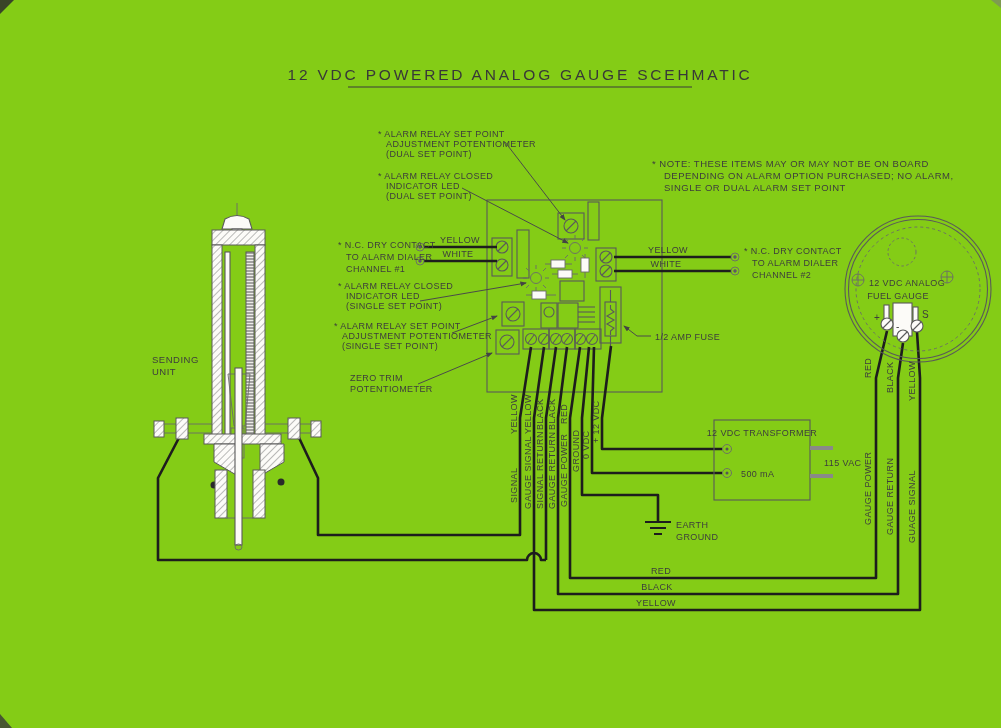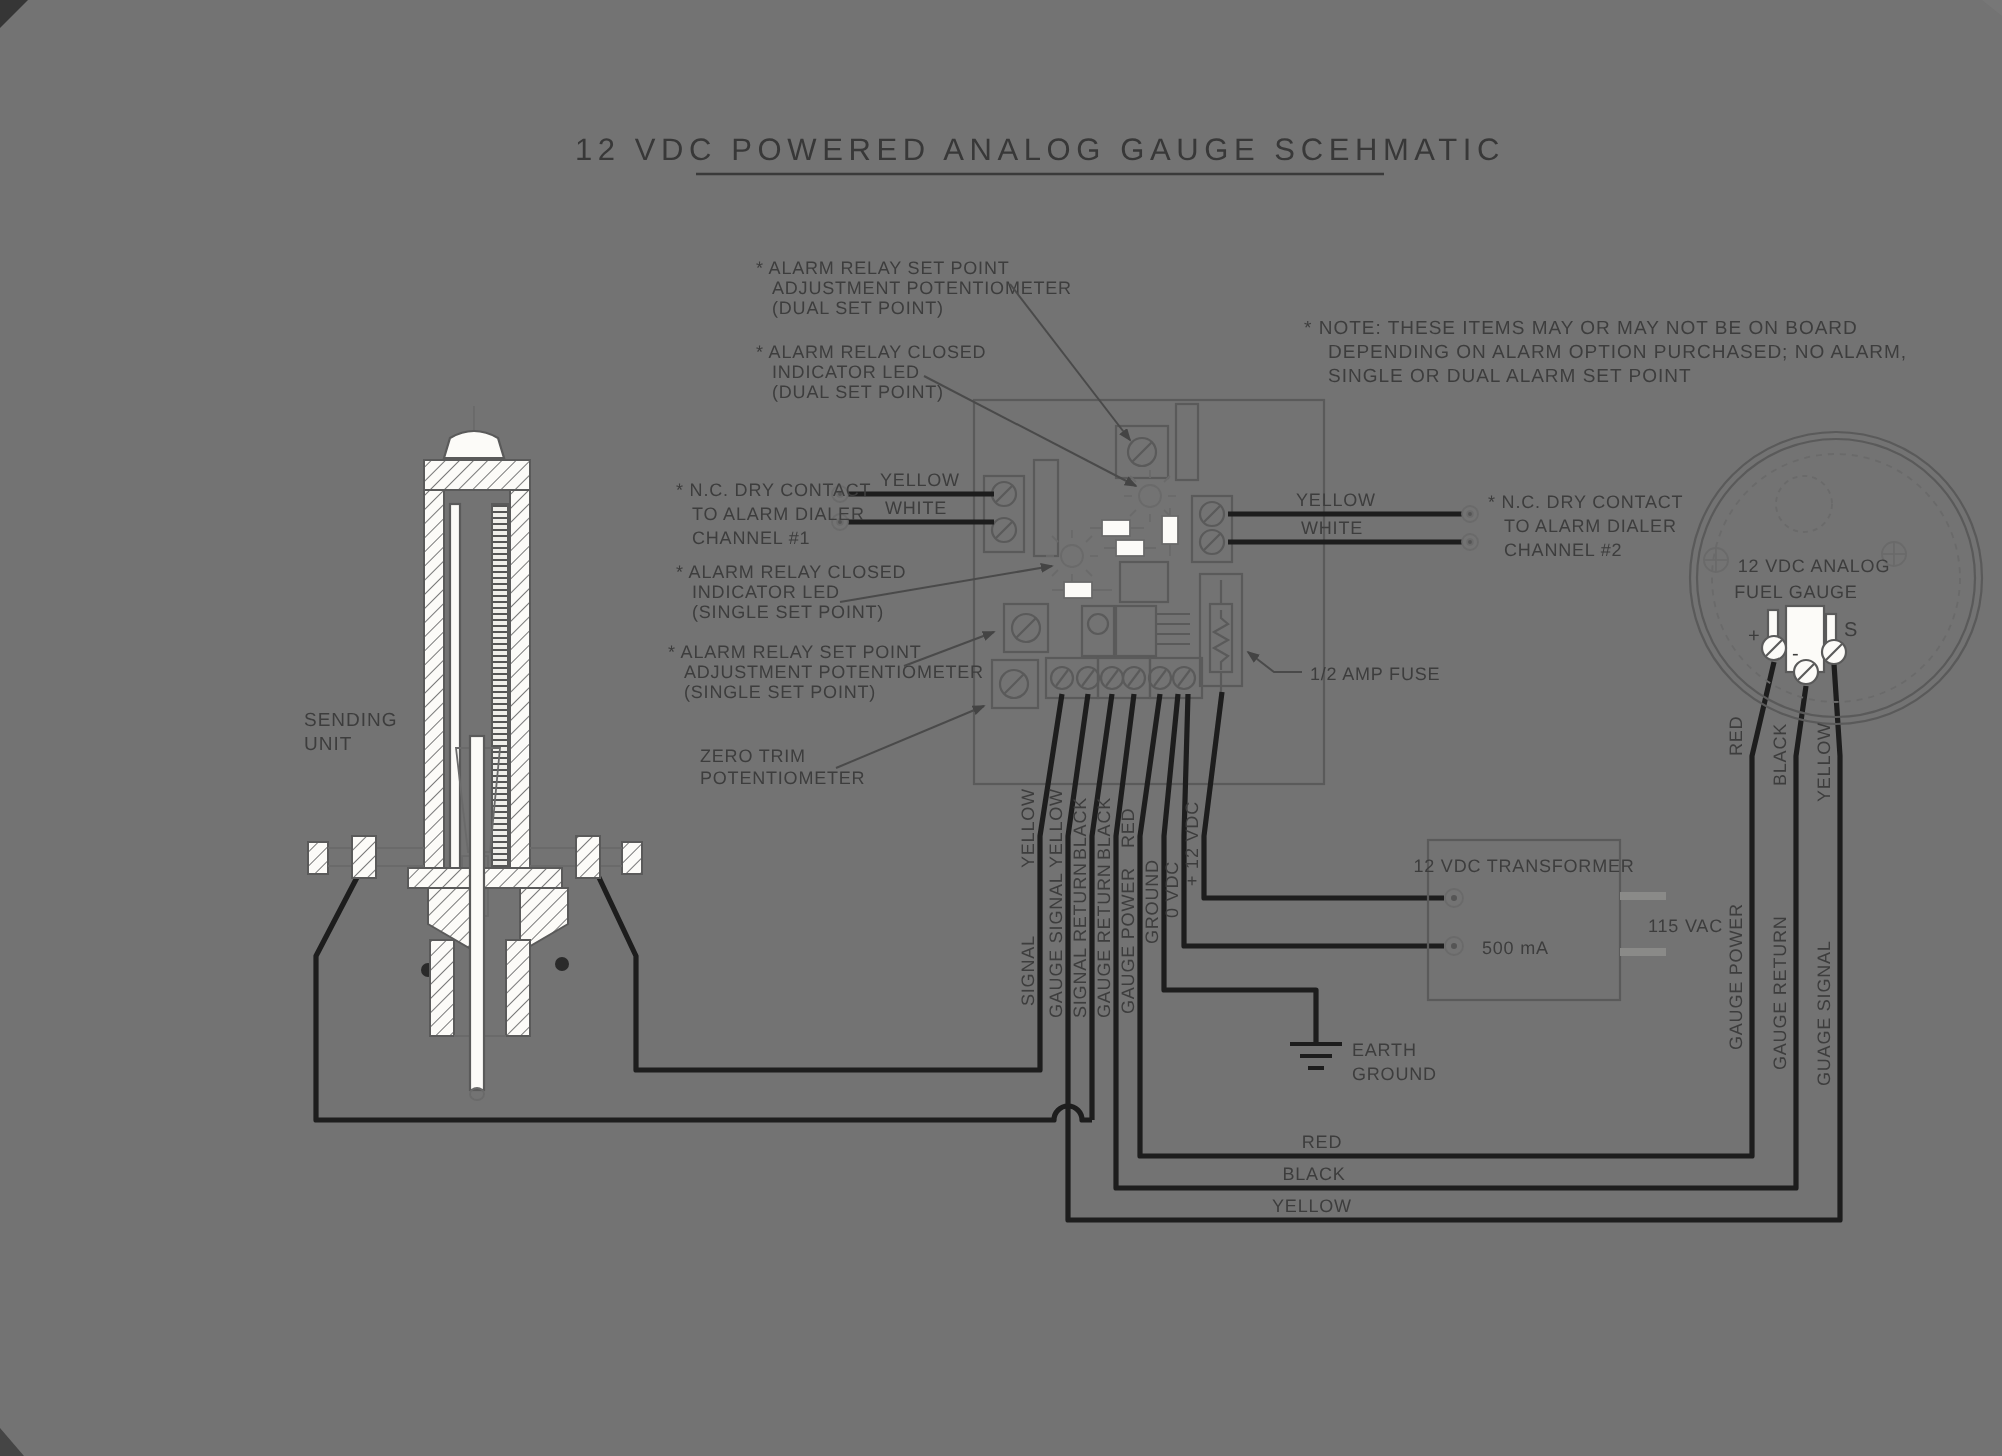--- a/index.html
+++ b/index.html
@@ -1,16 +1,16 @@
 <!DOCTYPE html>
 <html><head>
 <meta charset="utf-8">
 <style>
   html,body{margin:0;padding:0;background:#d8d8d4;}
-  .page{width:1001px;height:728px;background:#737373;position:relative;overflow:hidden;}
+  .page{width:1001px;height:728px;background:#84cc16;position:relative;overflow:hidden;}
   text{font-family:"Liberation Sans","DejaVu Sans",sans-serif;fill:#3d3d3d;}
   .t9{font-size:9px;letter-spacing:.4px;}
   .t95{font-size:9.5px;letter-spacing:.5px;}
   .t10{font-size:10px;letter-spacing:.5px;}
   .title{font-size:15.5px;letter-spacing:2.8px;fill:#383838;}
   .thin{stroke:#5a5a5a;stroke-width:1.1;fill:none;}
   .thin2{stroke:#6a6a6a;stroke-width:.9;fill:none;}
   .wire{stroke:#1d1d1d;stroke-width:2.6;fill:none;stroke-linejoin:round;stroke-linecap:butt;}
   .lead{stroke:#4a4a4a;stroke-width:1;fill:none;}
   .hatchfill{fill:url(#hatch);stroke:#5a5a5a;stroke-width:1;}

